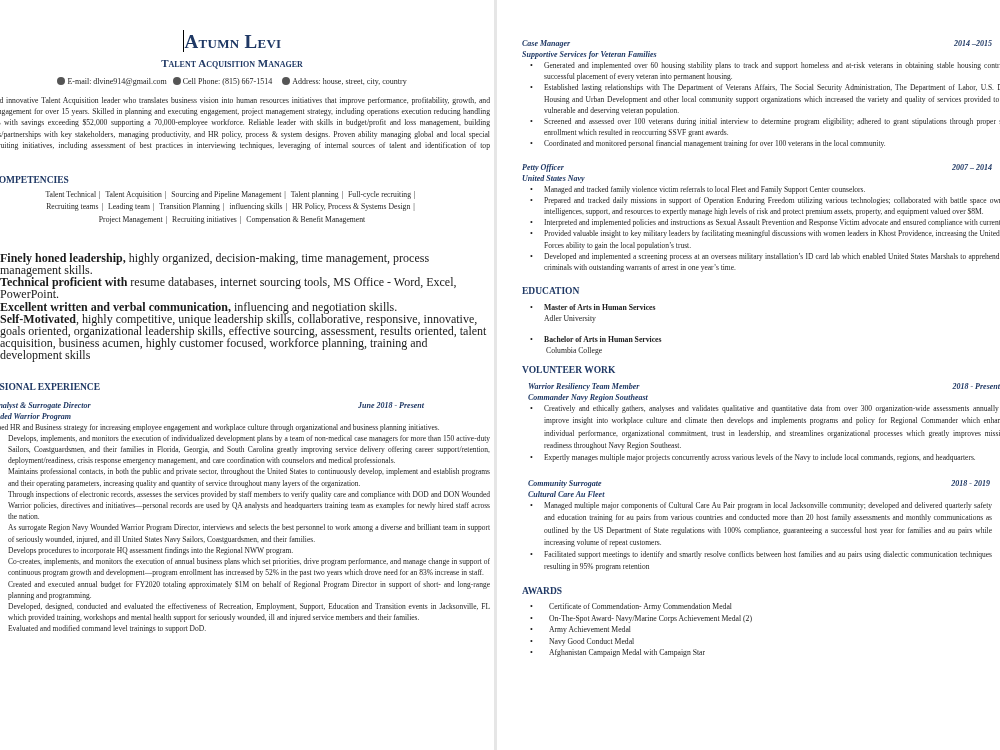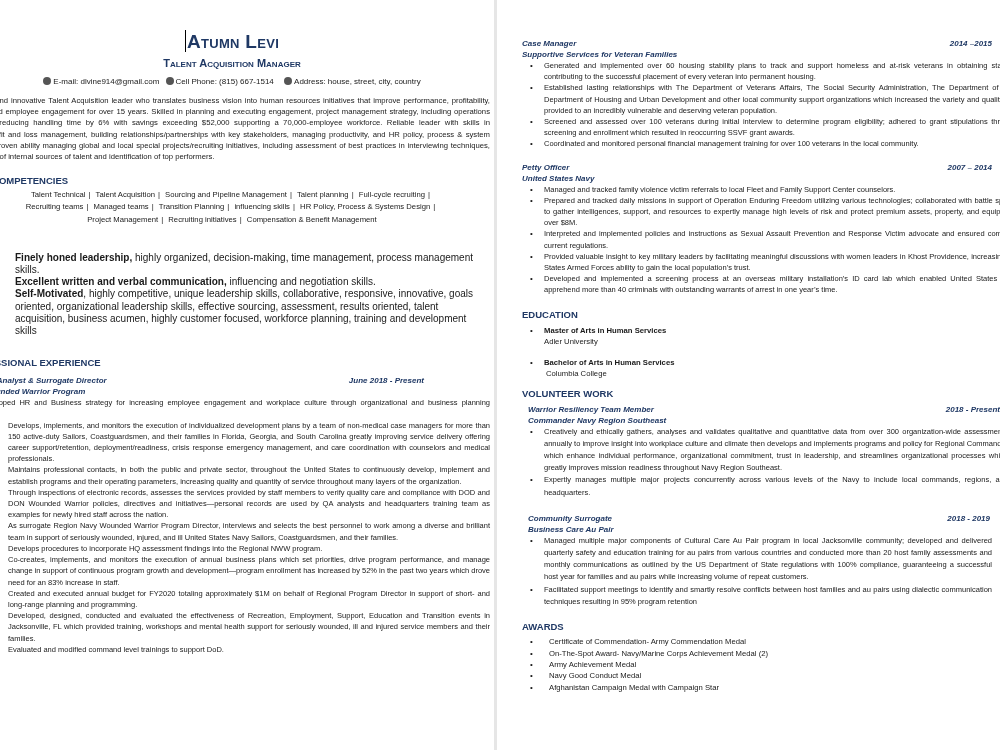--- a/index.html
+++ b/index.html
@@ -1,38 +1,38 @@
 <!DOCTYPE html>
 <html><head>
 <meta charset="utf-8">
 <style>
   * { box-sizing: border-box; margin: 0; padding: 0; }
   html, body { width: 1000px; height: 750px; overflow: hidden; background: #e6e6e6; }
   body { font-family: "Liberation Sans", sans-serif; color: #1a1a1a; position: relative; }
-  .page { position: absolute; top: 0; height: 750px; background: #fff; overflow: hidden; }
+  .page { position: absolute; top: 0; height: 750px; background: #fff; overflow: hidden; font-family: Liberation Serif, serif; }
   #page-left { left: 0; width: 494px; }
   #page-right { left: 497px; width: 584px; }
   .clip-left { position: absolute; left: -38px; top: 0; width: 540px; }
   .clip-right { position: absolute; left: 25px; top: 0; width: 500px; }
 
   .name { text-align: center; font-size: 19px; font-weight: bold; color: #1f3864; font-variant: small-caps; letter-spacing: 0.3px; margin-top: 30px; line-height: 24px; position: relative; }
   .cursor { display: inline-block; width: 1px; height: 22px; background: #000; vertical-align: -4px; margin-right: 1px; }
   .subtitle { text-align: center; font-size: 11px; font-weight: bold; color: #1f3864; font-variant: small-caps; margin-top: 2px; line-height: 14px; }
   .contact { text-align: center; font-size: 8px; margin-top: 6px; line-height: 12px; white-space: nowrap; }
   .contact .ci { display: inline-block; width: 8px; height: 8px; border-radius: 50%; background: #555; vertical-align: -1px; margin-right: 2px; }
   .contact .gap { display: inline-block; width: 4px; }
 
   .summary { font-size: 7.7px; line-height: 11.2px; text-align: justify; margin-top: 7px; padding-right: 12px; }
 
   .section-h { font-size: 9.5px; font-weight: bold; color: #1f3864; line-height: 13px; }
   .competencies { text-align: center; font-size: 7.7px; line-height: 12.2px; margin-top: 2px; }
   .competencies .sep { display: inline-block; margin: 0 3px; }
 
   .skills { margin-top: 3px; }
-  .skills .s { font-size: 10px; line-height: 12.2px; padding-left: 15px; }
+  .skills .s { font-size: 12px; line-height: 12.2px; }
   .skills b { font-weight: bold; }
 
   .job-row { display: flex; justify-content: space-between; font-size: 8px; font-weight: bold; font-style: italic; color: #1f3864; line-height: 11px; }
   .job-org { font-size: 8px; font-weight: bold; font-style: italic; color: #1f3864; line-height: 11px; }
   .para { font-size: 7.5px; line-height: 11.2px; text-align: justify; }
   .bul { font-size: 7.5px; line-height: 11.2px; text-align: justify; padding-left: 22px; position: relative; margin-bottom: 0; }
   .bul.dot::before { content: "\2022"; position: absolute; left: 8px; top: 0; font-size: 8px; }
   .bul.nodot { padding-left: 14px; }
 
   .edu-item { font-size: 7.7px; line-height: 11px; padding-left: 22px; position: relative; }
@@ -61,35 +61,36 @@
     <div class="competencies">
       <div>
         <span>Talent Technical</span><span class="sep">|</span>
         <span>Talent Acquisition</span><span class="sep">|</span>
         <span>Sourcing and Pipeline Management</span><span class="sep">|</span>
         <span>Talent planning</span><span class="sep">|</span>
         <span>Full-cycle recruiting</span><span class="sep">|</span>
       </div>
       <div>
         <span>Recruiting teams</span><span class="sep">|</span>
-        <span>Managed teams</span><span class="sep">|</span>
+        <span>Leading team</span><span class="sep">|</span>
         <span>Transition Planning</span><span class="sep">|</span>
         <span>influencing skills</span><span class="sep">|</span>
         <span>HR Policy, Process &amp; Systems Design</span><span class="sep">|</span>
       </div>
       <div>
         <span>Project Management</span><span class="sep">|</span>
         <span>Recruiting initiatives</span><span class="sep">|</span>
         <span>Compensation &amp; Benefit Management</span>
       </div>
     </div>
 
     <div style="margin-top:10px" class="section-h">SKILLS</div>
     <div class="skills" style="padding-left:38px;padding-right:12px">
       <div class="s"><b>Finely honed leadership,</b><span> highly organized, decision-making, time management, process management skills.</span></div>
+      <div class="s"><b>Technical proficient with</b><span> resume databases, internet sourcing tools, MS Office - Word, Excel, PowerPoint.</span></div>
       <div class="s"><b>Excellent written and verbal communication,</b><span> influencing and negotiation skills.</span></div>
       <div class="s"><b>Self-Motivated</b><span>, highly competitive, unique leadership skills, collaborative, responsive, innovative, goals oriented, organizational leadership skills, effective sourcing, assessment, results oriented, talent acquisition, business acumen, highly customer focused, workforce planning, training and development skills</span></div>
     </div>
 
     <div style="margin-top:19px" class="section-h">PROFESSIONAL EXPERIENCE</div>
     <div style="margin-top:6px; padding-right:78px">
       <div class="job-row">
         <span>Program Analyst &amp; Surrogate Director</span>
         <span>June 2018 - Present</span>
       </div>
@@ -162,21 +163,21 @@
     <div style="width:486px">
       <div class="bul dot wide">Creatively and ethically gathers, analyses and validates qualitative and quantitative data from over 300 organization-wide assessments annually to improve insight into workplace culture and climate then develops and implements programs and policy for Regional Commander which enhance individual performance, organizational commitment, trust in leadership, and streamlines organizational processes which greatly improves mission readiness throughout Navy Region Southeast.</div>
       <div class="bul dot wide">Expertly manages multiple major projects concurrently across various levels of the Navy to include local commands, regions, and headquarters.</div>
     </div>
 
     <div style="margin-top:14px; padding-left:6px; padding-right:32px">
       <div class="job-row">
         <span>Community Surrogate</span>
         <span>2018 - 2019</span>
       </div>
-      <div class="job-org">Business Care Au Pair</div>
+      <div class="job-org">Cultural Care Au Fleet</div>
     </div>
     <div style="width:470px">
       <div class="bul dot wide">Managed multiple major components of Cultural Care Au Pair program in local Jacksonville community; developed and delivered quarterly safety and education training for au pairs from various countries and conducted more than 20 host family assessments and monthly communications as outlined by the US Department of State regulations with 100% compliance, guaranteeing a successful host year for families and au pairs while increasing volume of repeat customers.</div>
       <div class="bul dot wide">Facilitated support meetings to identify and smartly resolve conflicts between host families and au pairs using dialectic communication techniques resulting in 95% program retention</div>
     </div>
 
     <div style="margin-top:12px" class="section-h">AWARDS</div>
     <div style="margin-top:3px">
       <div class="award">Certificate of Commendation- Army Commendation Medal</div>
       <div class="award">On-The-Spot Award- Navy/Marine Corps Achievement Medal (2)</div>

